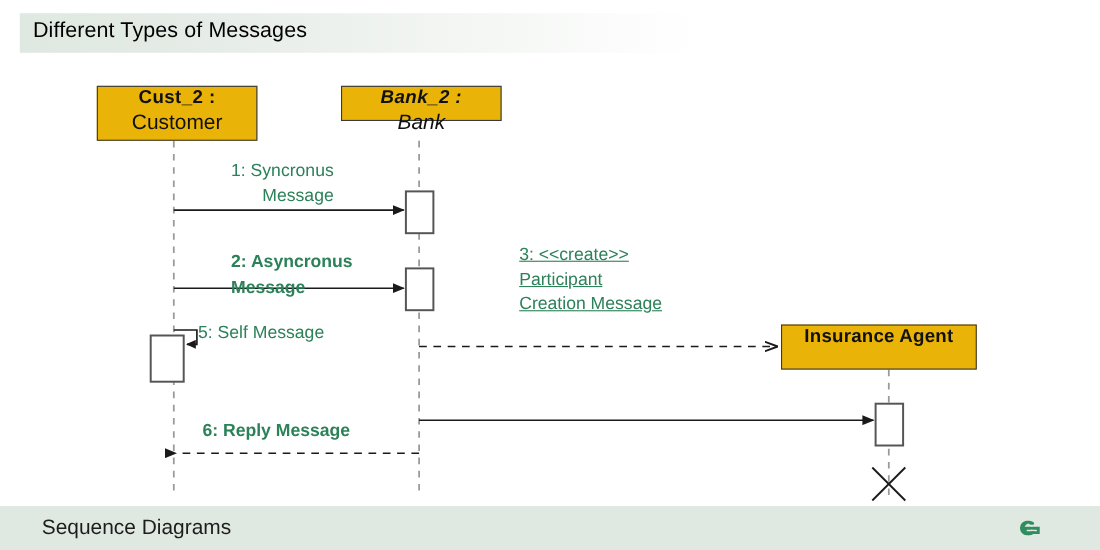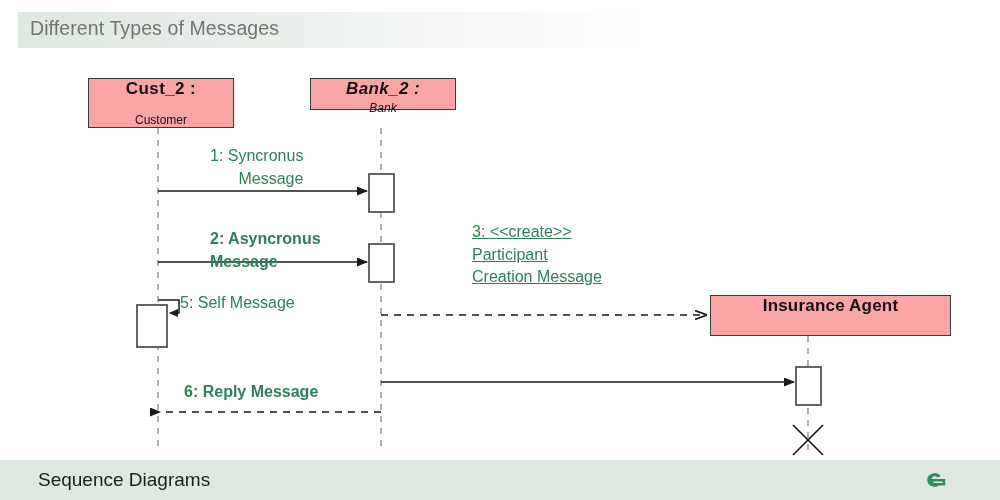--- a/index.html
+++ b/index.html
@@ -28,21 +28,21 @@
     width: 790px;
     height: 36px;
     background: linear-gradient(to right, #dfe8e1 0%, #e6ece7 22%, #f2f5f2 48%, #ffffff 78%, #ffffff 100%);
   }
   .title-text {
     position: absolute;
     left: 30px;
     top: 17px;
     font-size: 19.5px;
     font-weight: 400;
-    color: #737373;
+    color: #000000;
     letter-spacing: 0.1px;
     white-space: nowrap;
   }
 
   
   .footer-band {
     position: absolute;
     left: 0;
     top: 460px;
     width: 1000px;
@@ -73,50 +73,50 @@
     top: 0;
     width: 1000px;
     height: 500px;
   }
 
   
   .head-box {
     position: absolute;
     box-sizing: border-box;
     border: 1.6px solid #3a3a3a;
-    background: #fca5a5;
+    background: #eab308;
     text-align: center;
     display: flex;
     flex-direction: column;
     align-items: center;
-    justify-content: space-between;
+    justify-content: flex-start;
     line-height: 1.18;
   }
   .head-name {
     font-size: 17px;
     font-weight: 700;
     color: #111111;
     letter-spacing: 0.4px;
   }
   .head-type {
-    font-size: 12px;
+    font-size: 19px;
     font-weight: 400;
     color: #111111;
     margin-top: 2px;
   }
   .head-single {
     font-size: 17px;
     font-weight: 700;
     color: #111111;
     letter-spacing: 0.2px;
   }
 
   #head-cust  { left: 88px;  top: 78px;  width: 146px; height: 50px; }
   #head-bank  { left: 310px; top: 78px; width: 146px; height: 32px; font-style: italic; }
-  #head-agent { left: 710px; top: 295px; width: 241px; height: 41px; }
+  #head-agent { left: 710px; top: 295px; width: 178px; height: 41px; }
 
   
   .msg-label {
     position: absolute;
     font-size: 16px;
     color: #2c8159;
     line-height: 1.42;
     white-space: pre-line;
   }
   #lbl-1 { left: 210px; top: 145px; text-align: right; }

